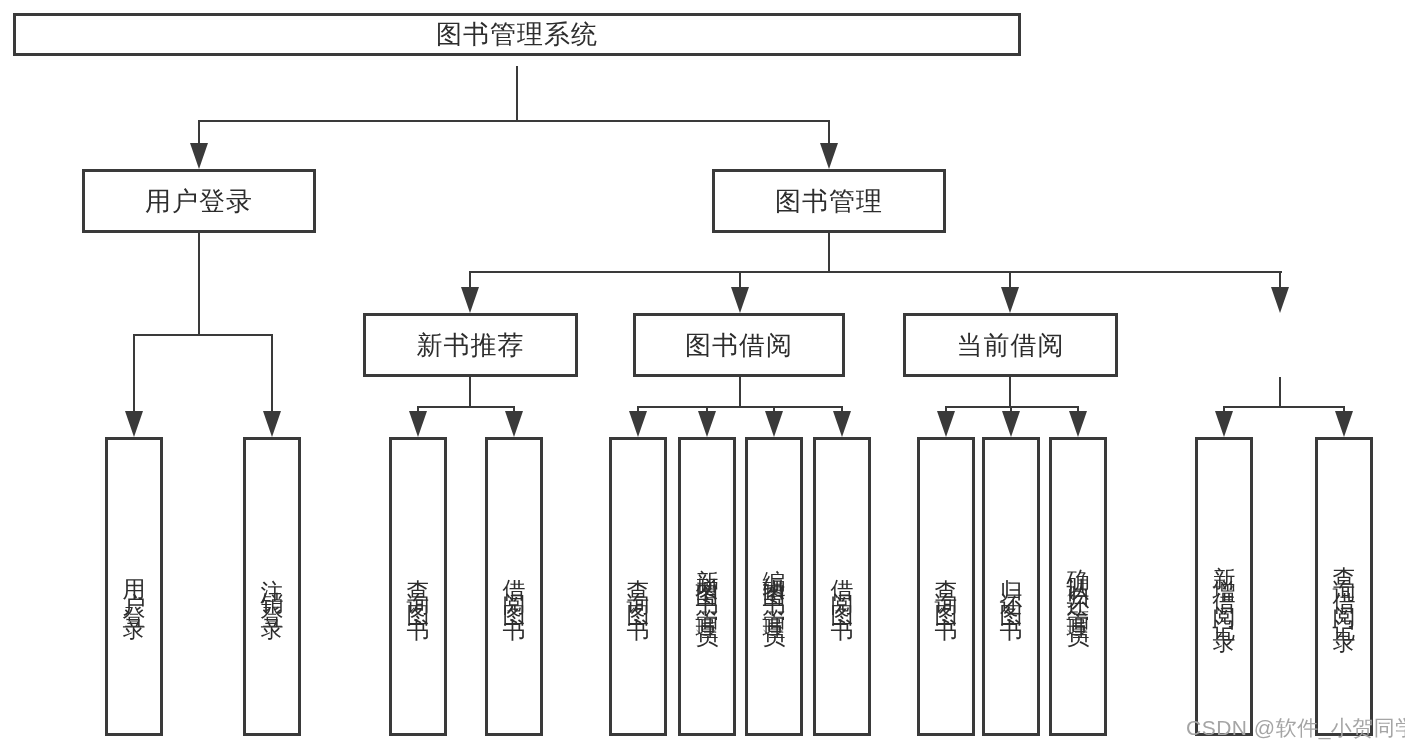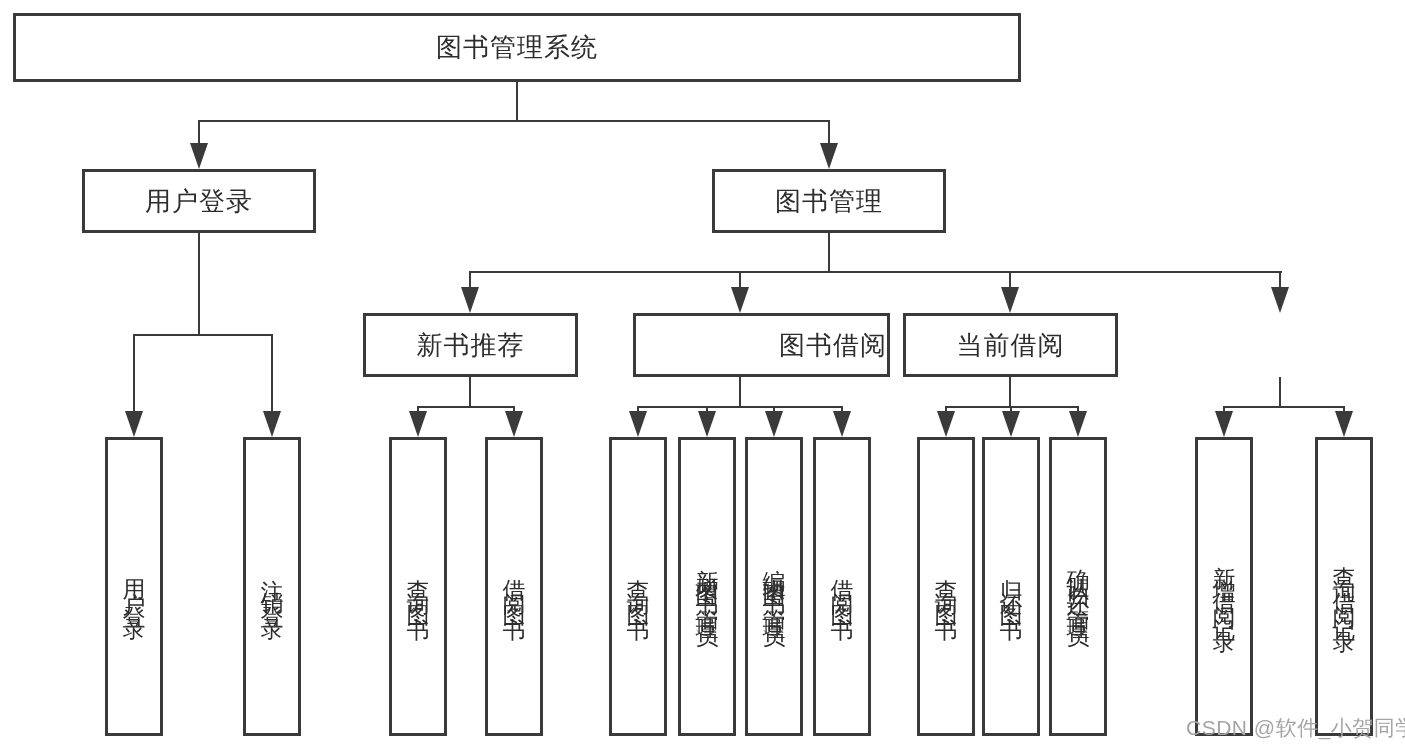--- a/index.html
+++ b/index.html
@@ -93,35 +93,35 @@
   <div class="vline" style="left:1077px;top:406px;height:8px;"></div>
   <div class="arrow" style="left:1069px;top:411px;"></div>
 
   <div class="vline" style="left:1279px;top:377px;height:31px;"></div>
   <div class="hline" style="left:1223px;top:406px;width:122px;"></div>
   <div class="vline" style="left:1223px;top:406px;height:8px;"></div>
   <div class="arrow" style="left:1215px;top:411px;"></div>
   <div class="vline" style="left:1343px;top:406px;height:8px;"></div>
   <div class="arrow" style="left:1335px;top:411px;"></div>
 
-  <div class="box hbox" style="left:13px;top:13px;width:1008px;height:69px;">
+  <div class="box hbox" style="left:13px;top:13px;width:1008px;height:43px;">
     <span>图书管理系统</span>
   </div>
 
   <div class="box hbox" style="left:82px;top:169px;width:234px;height:64px;">
     <span>用户登录</span>
   </div>
   <div class="box hbox" style="left:712px;top:169px;width:234px;height:64px;">
     <span>图书管理</span>
   </div>
 
   <div class="box hbox" style="left:363px;top:313px;width:215px;height:64px;text-align:right;">
     <span>新书推荐</span>
   </div>
-  <div class="box hbox" style="left:633px;top:313px;width:257px;height:64px;justify-content:flex-end;">
+  <div class="box hbox" style="left:633px;top:313px;width:212px;height:64px;">
     <span>图书借阅</span>
   </div>
   <div class="box hbox" style="left:903px;top:313px;width:215px;height:64px;">
     <span>当前借阅</span>
   </div>
 
   <div class="box tall" style="left:105px;top:437px;">
     <span class="vtext">用户登录</span>
   </div>
   <div class="box tall" style="left:243px;top:437px;">

